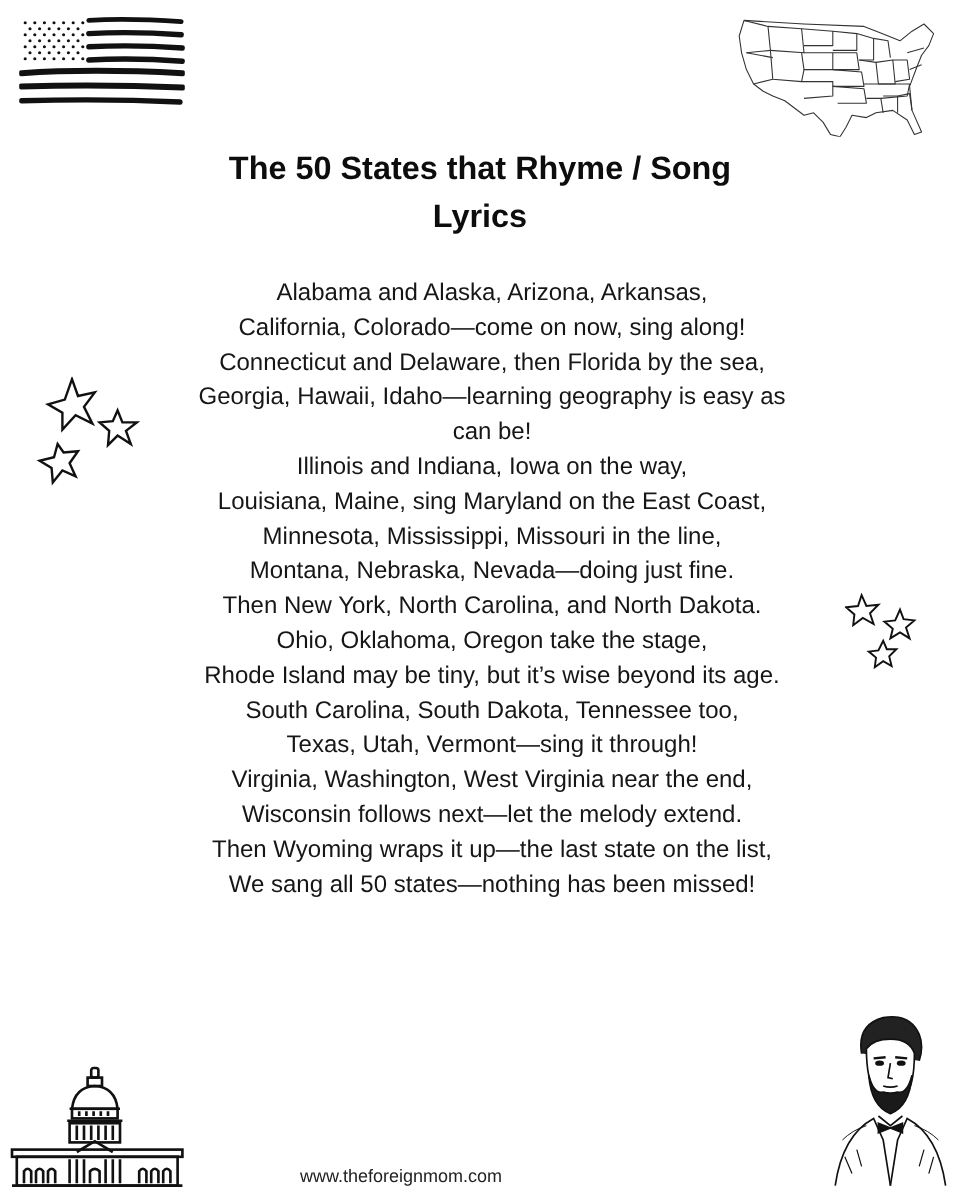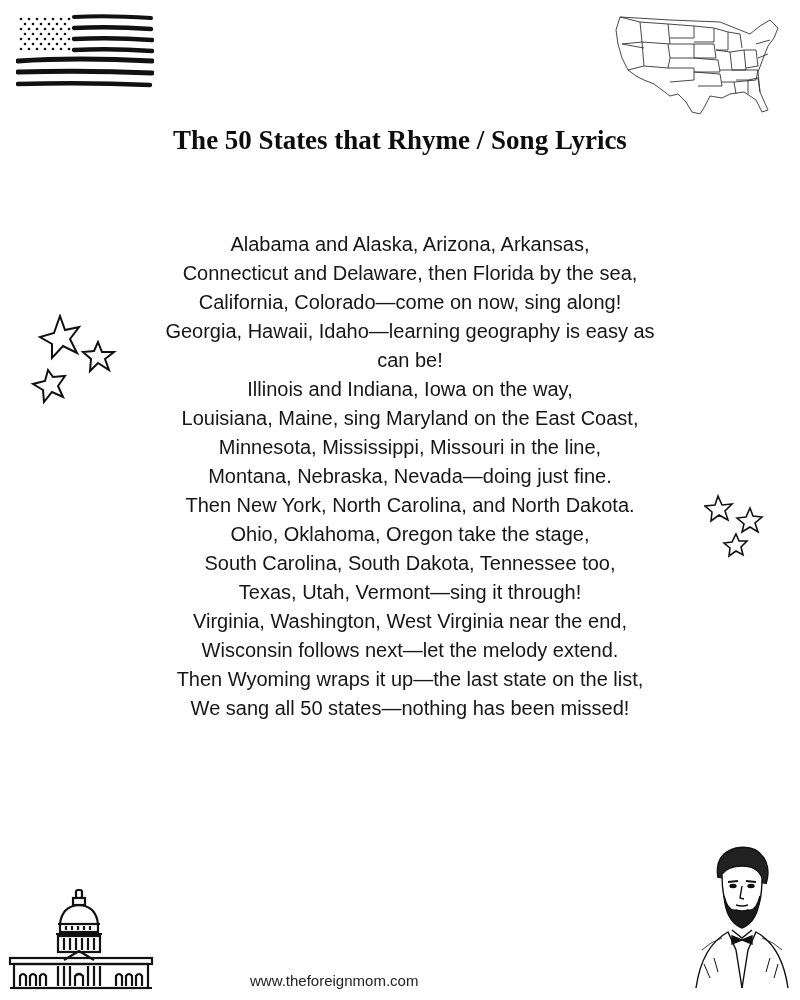--- a/index.html
+++ b/index.html
@@ -18,21 +18,20 @@
     .title {
       position: absolute;
       left: 150px;
       top: 120px;
       width: 500px;
       text-align: center;
       font-weight: bold;
       font-size: 27px;
       line-height: 40px;
       color: #0d0d0d;
-      font-family: Liberation Serif, serif;
     }
     .lyrics {
       position: absolute;
       left: 160px;
       top: 230px;
       width: 500px;
       text-align: center;
       font-size: 20px;
       line-height: 29px;
       color: #161616;
@@ -151,29 +150,30 @@
       <path d="M18 56 L34 52"></path>
       <path d="M12 30 L34 34"></path>
     </g>
   </svg>
 </div>
 
 <div class="title">The 50 States that Rhyme / Song Lyrics</div>
 
 <div class="lyrics">
   <span class="lyric-line">Alabama and Alaska, Arizona, Arkansas,</span>
+  <span class="lyric-line">California, Colorado—come on now, sing along!</span>
   <span class="lyric-line">Connecticut and Delaware, then Florida by the sea,</span>
-  <span class="lyric-line">California, Colorado—come on now, sing along!</span>
   <span class="lyric-line">Georgia, Hawaii, Idaho—learning geography is easy as can be!</span>
   <span class="lyric-line">Illinois and Indiana, Iowa on the way,</span>
   <span class="lyric-line">Louisiana, Maine, sing Maryland on the East Coast,</span>
   <span class="lyric-line">Minnesota, Mississippi, Missouri in the line,</span>
   <span class="lyric-line">Montana, Nebraska, Nevada—doing just fine.</span>
   <span class="lyric-line">Then New York, North Carolina, and North Dakota.</span>
   <span class="lyric-line">Ohio, Oklahoma, Oregon take the stage,</span>
+  <span class="lyric-line">Rhode Island may be tiny, but it’s wise beyond its age.</span>
   <span class="lyric-line">South Carolina, South Dakota, Tennessee too,</span>
   <span class="lyric-line">Texas, Utah, Vermont—sing it through!</span>
   <span class="lyric-line">Virginia, Washington, West Virginia near the end,</span>
   <span class="lyric-line">Wisconsin follows next—let the melody extend.</span>
   <span class="lyric-line">Then Wyoming wraps it up—the last state on the list,</span>
   <span class="lyric-line">We sang all 50 states—nothing has been missed!</span>
 </div>
 
 <div class="deco" style="left:30px; top:314px;">
   <svg width="95" height="100" viewBox="0 0 95 100">

